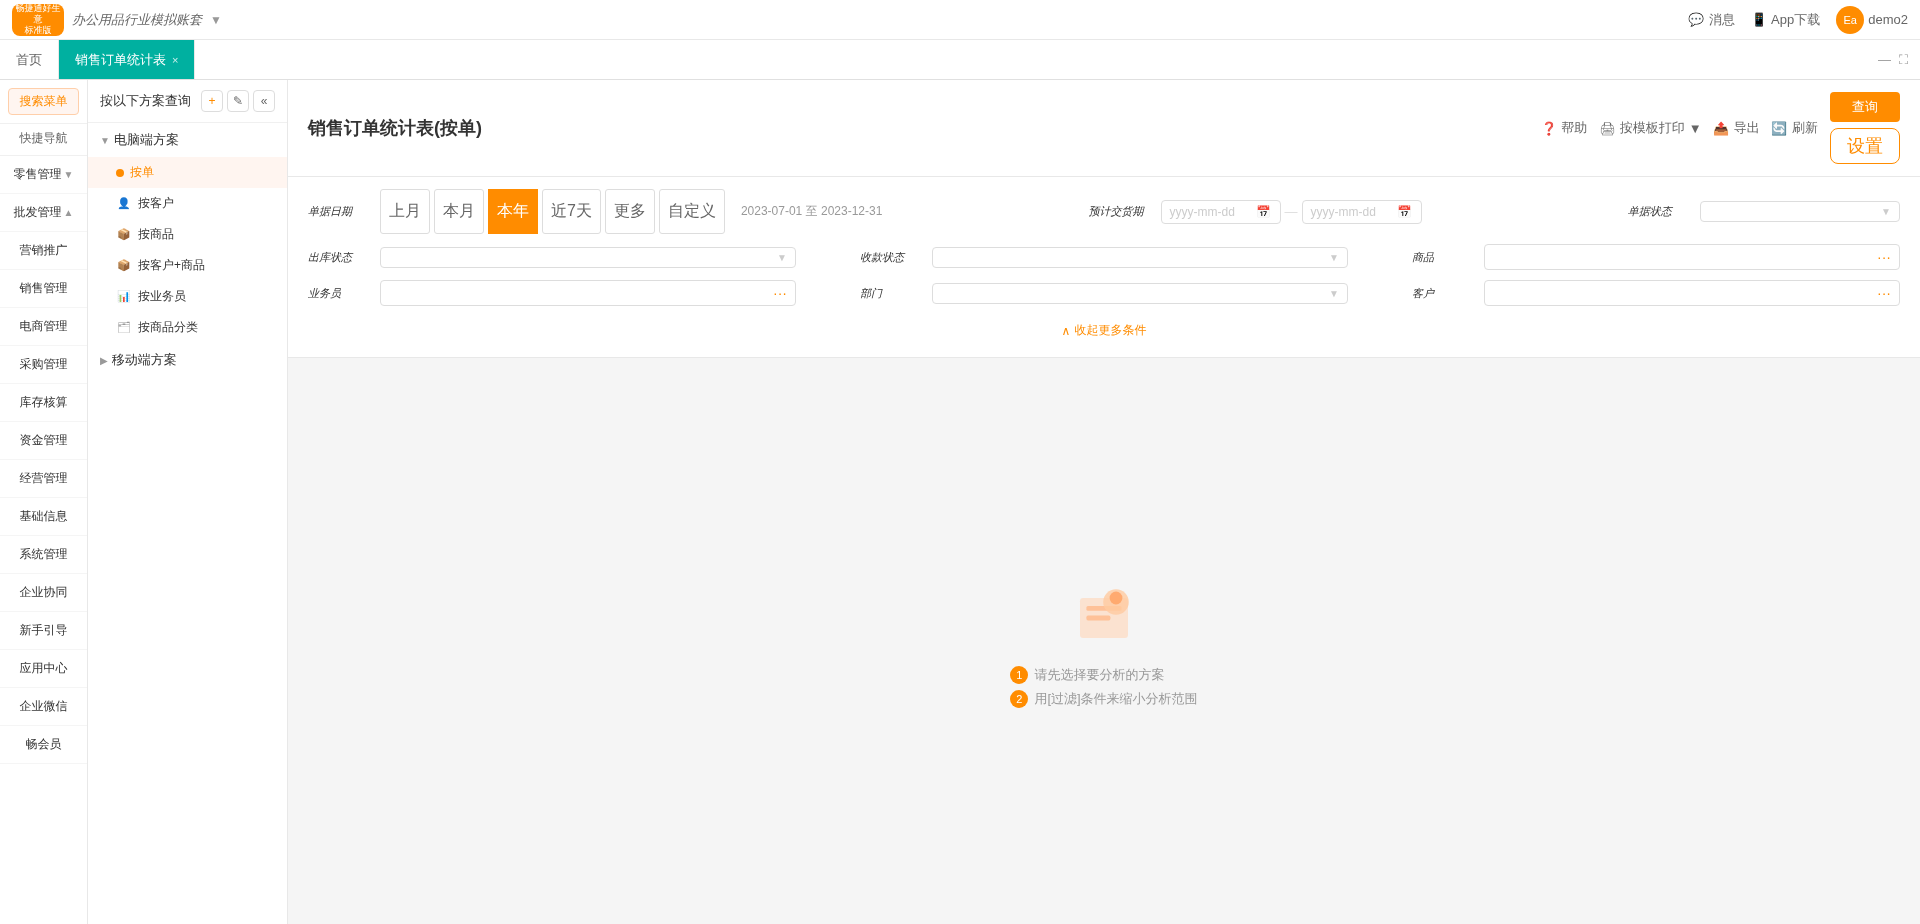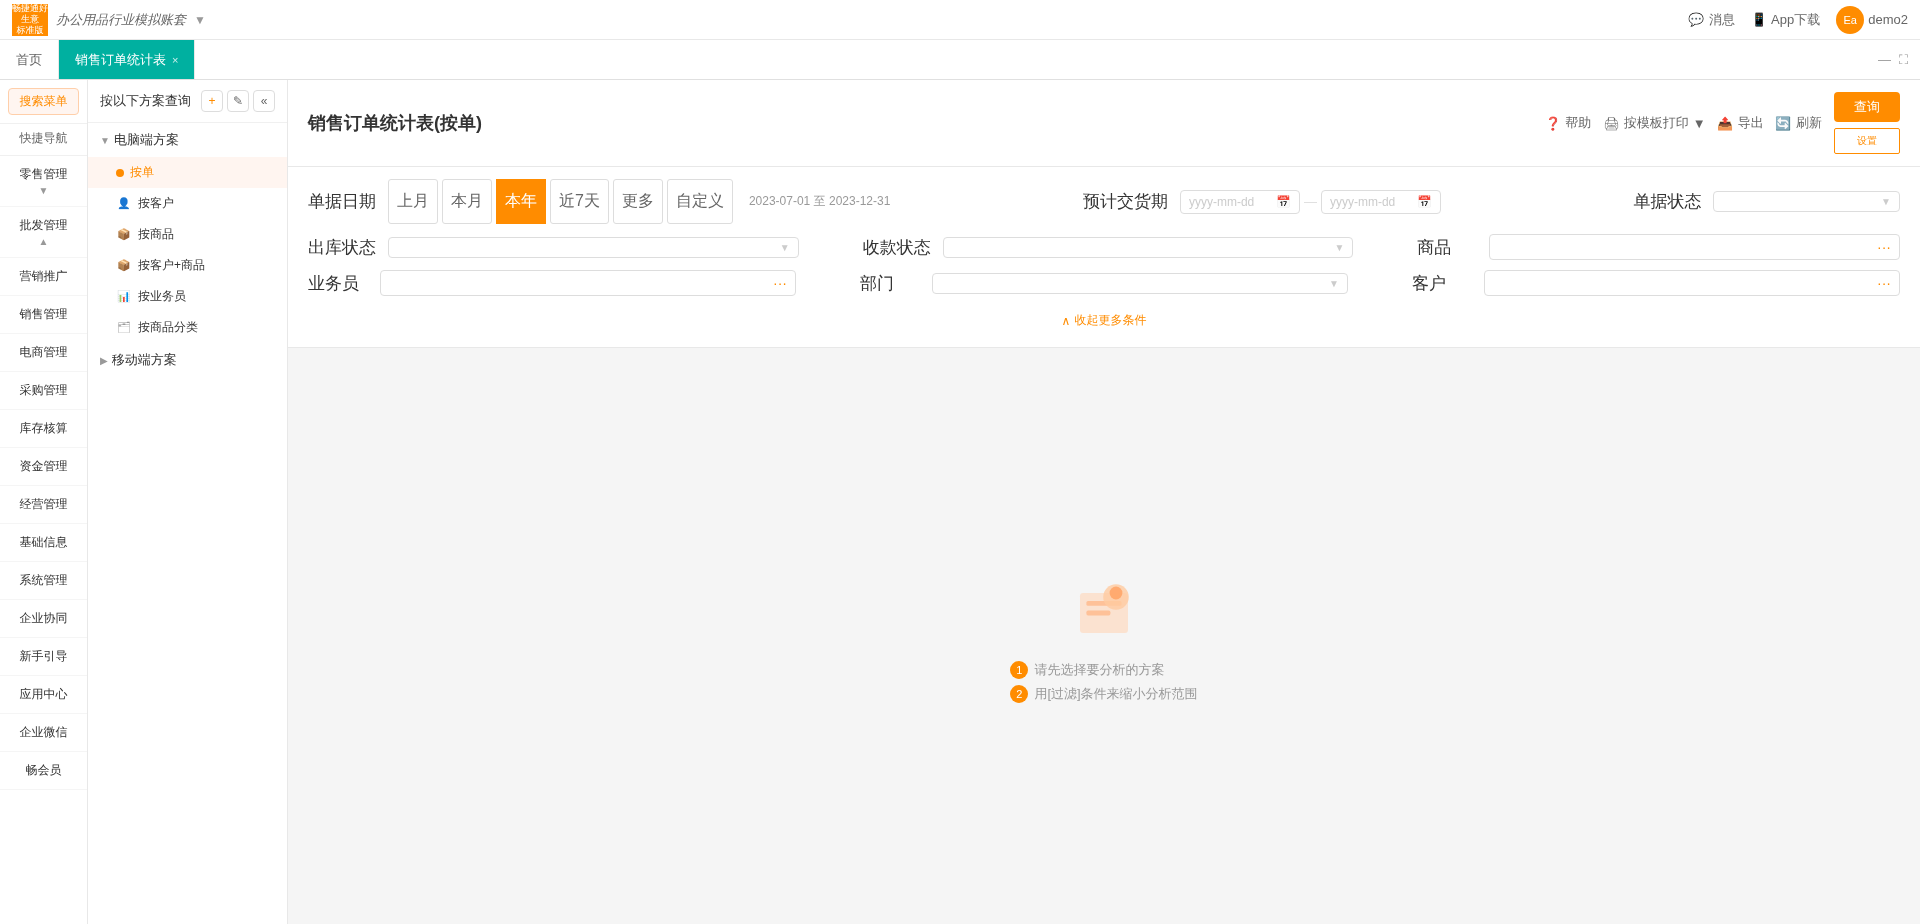--- a/index.html
+++ b/index.html
@@ -1,21 +1,21 @@
 <!DOCTYPE html>
 <html><head>
   <meta charset="utf-8">
   <style>
     * { box-sizing: border-box; margin: 0; padding: 0; }
     body { font-family: "Microsoft YaHei", "PingFang SC", sans-serif; font-size: 13px; background: #f5f5f5; color: #333; display: flex; flex-direction: column; height: 100vh; overflow: hidden; }
 
     
     .topbar { height: 40px; background: #fff; border-bottom: 1px solid #e8e8e8; display: flex; align-items: center; padding: 0 12px; justify-content: space-between; flex-shrink: 0; }
     .topbar-left { display: flex; align-items: center; gap: 8px; }
-    .brand-logo { width: 36px; height: 32px; background: #ff8c00; border-radius: 0; display: flex; align-items: center; justify-content: center; color: white; font-size: 10px; text-align: center; line-height: 1.2; }
+    .brand-logo { width: 52px; height: 32px; background: #ff8c00; border-radius: 8px; display: flex; align-items: center; justify-content: center; color: white; font-size: 10px; text-align: center; line-height: 1.2; }
     .topbar-title { font-size: 13px; color: #666; font-style: italic; }
     .topbar-dropdown { font-size: 12px; color: #999; cursor: pointer; }
     .topbar-right { display: flex; align-items: center; gap: 16px; color: #666; font-size: 13px; }
     .topbar-right-item { display: flex; align-items: center; gap: 4px; cursor: pointer; }
     .avatar { width: 28px; height: 28px; border-radius: 50%; background: #ff8c00; display: flex; align-items: center; justify-content: center; color: white; font-size: 11px; }
 
     
     .tabbar { height: 40px; background: #fff; border-bottom: 1px solid #e0e0e0; display: flex; align-items: stretch; flex-shrink: 0; }
     .tab { display: flex; align-items: center; padding: 0 16px; cursor: pointer; font-size: 13px; color: #666; border-right: 1px solid #e8e8e8; gap: 6px; }
     .tab.home { background: #fff; }
@@ -25,21 +25,21 @@
 
     
     .main-layout { display: flex; flex: 1; overflow: hidden; }
 
     
     .sidebar { width: 88px; background: #fff; border-right: 1px solid #e8e8e8; display: flex; flex-direction: column; overflow-y: auto; flex-shrink: 0; }
     .sidebar-search { padding: 8px; border-bottom: 1px solid #f0f0f0; }
     .sidebar-search-btn { width: 100%; padding: 4px; background: #fff5f0; border: 1px solid #ffcfaa; border-radius: 4px; color: #ff8c00; font-size: 12px; text-align: center; cursor: pointer; }
     .sidebar-quicknav { padding: 6px; text-align: center; font-size: 12px; color: #666; cursor: pointer; border-bottom: 1px solid #f0f0f0; padding-bottom: 8px; }
     .sidebar-item { padding: 10px 4px; text-align: center; font-size: 12px; color: #333; cursor: pointer; display: flex; flex-direction: column; align-items: center; gap: 2px; border-bottom: 1px solid #f5f5f5; }
-    .sidebar-item.has-arrow { flex-direction: column; justify-content: center; }
+    .sidebar-item.has-arrow { flex-direction: row; justify-content: center; }
     .sidebar-arrow { font-size: 10px; color: #999; }
 
     
     .content { flex: 1; display: flex; overflow: hidden; }
 
     
     .left-panel { width: 200px; background: #fff; border-right: 1px solid #e8e8e8; flex-shrink: 0; overflow-y: auto; }
     .left-panel-header { display: flex; align-items: center; padding: 10px 12px; gap: 6px; border-bottom: 1px solid #f0f0f0; }
     .left-panel-title { font-size: 13px; color: #333; flex: 1; }
     .left-panel-icons { display: flex; gap: 4px; }
@@ -56,27 +56,27 @@
 
     
     .right-panel { flex: 1; display: flex; flex-direction: column; overflow: hidden; background: #f5f5f5; }
 
     
     .page-header { background: #fff; padding: 12px 20px; border-bottom: 1px solid #e8e8e8; display: flex; align-items: center; justify-content: space-between; flex-shrink: 0; }
     .page-title { font-size: 18px; font-weight: bold; color: #333; }
     .page-actions { display: flex; align-items: center; gap: 12px; }
     .page-action { display: flex; align-items: center; gap: 4px; color: #666; font-size: 13px; cursor: pointer; }
     .btn-query { background: #ff8c00; color: white; border: none; padding: 6px 20px; border-radius: 4px; cursor: pointer; font-size: 13px; }
-    .btn-settings { background: #fff; color: #ff8c00; border: 1px solid #ff8c00; padding: 5px 16px; border-radius: 2px; cursor: pointer; font-size: 10px; }
+    .btn-settings { background: #fff; color: #ff8c00; border: 1px solid #ff8c00; padding: 5px 16px; border-radius: 8px; cursor: pointer; font-size: 18px; }
 
     
     .filter-area { background: #fff; padding: 12px 20px; border-bottom: 1px solid #e8e8e8; flex-shrink: 0; }
     .filter-row { display: flex; align-items: center; gap: 12px; margin-bottom: 10px; }
     .filter-row:last-child { margin-bottom: 0; }
-    .filter-label { font-size: 17px; color: #333; white-space: nowrap; min-width: 60px; }
+    .filter-label { font-size: 11px; color: #333; white-space: nowrap; min-width: 60px; font-style: italic; }
     .filter-date-btns { display: flex; align-items: center; gap: 4px; }
     .date-btn { padding: 11px 8px; font-size: 16px; border: 1px solid #ddd; border-radius: 3px; cursor: pointer; color: #666; background: #fff; }
     .date-btn.active { background: #ff8c00; color: white; border-color: #ff8c00; border-radius: 0; }
     .date-range { font-size: 12px; color: #999; margin-left: 4px; }
     .filter-select { flex: 1; border: 1px solid #ddd; border-radius: 4px; padding: 4px 8px; font-size: 12px; color: #999; background: #fff; cursor: pointer; display: flex; align-items: center; justify-content: space-between; }
     .filter-select-placeholder { color: #ccc; font-size: 12px; }
     .dropdown-arrow { color: #ccc; font-size: 10px; }
     .dots-btn { color: #ff8c00; font-size: 14px; cursor: pointer; }
     .date-input-group { display: flex; align-items: center; gap: 4px; }
     .date-input { border: 1px solid #ddd; border-radius: 4px; padding: 4px 8px; font-size: 12px; color: #ccc; width: 120px; display: flex; align-items: center; justify-content: space-between; }

